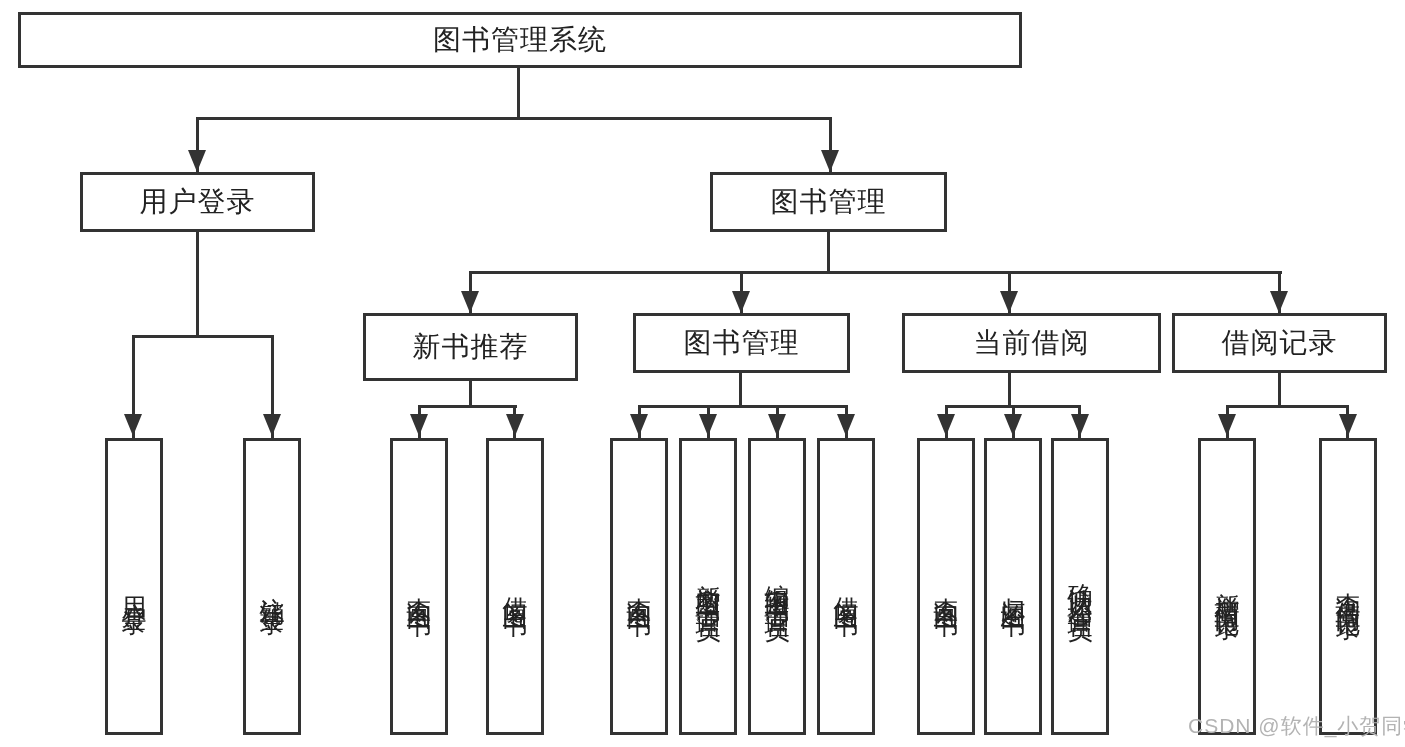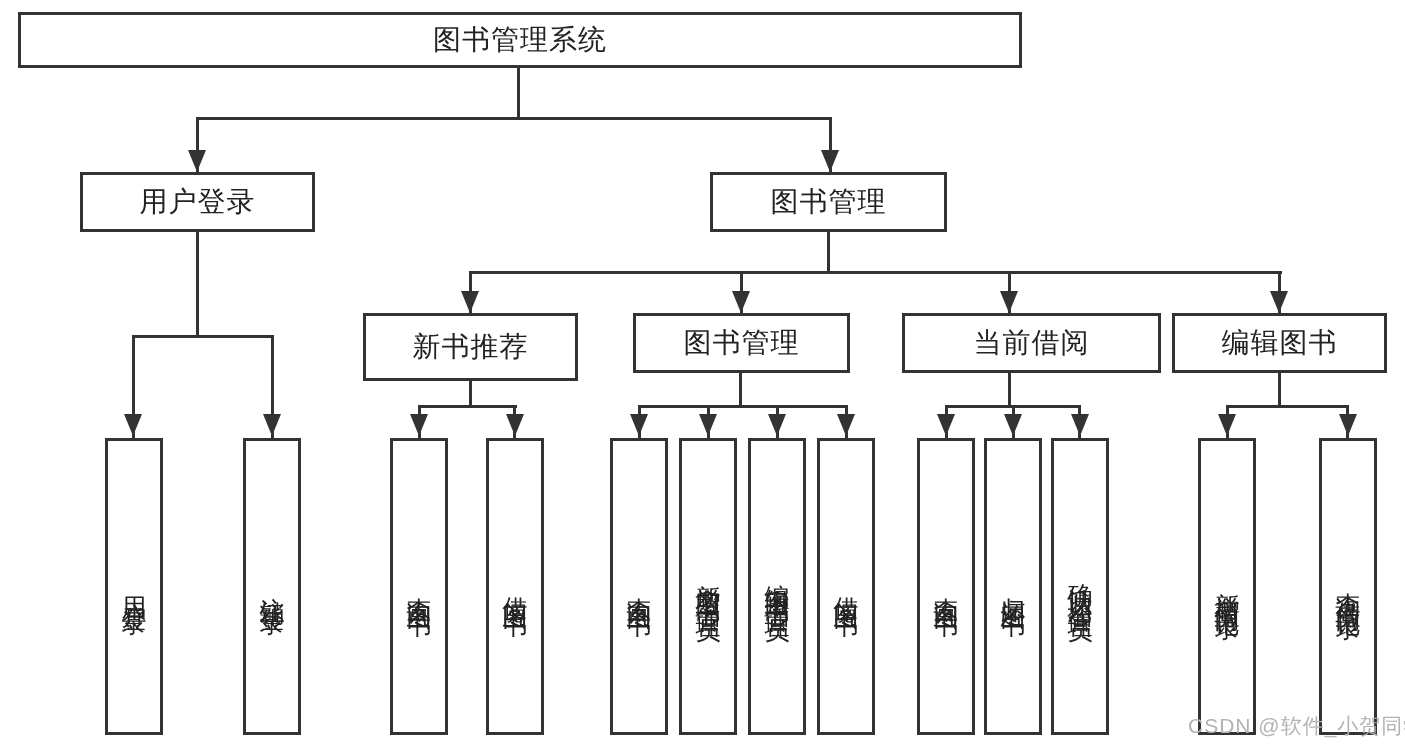--- a/index.html
+++ b/index.html
@@ -115,21 +115,21 @@
   <div class="box h" style="left:363px;top:313px;width:215px;height:68px">
     <span>新书推荐</span>
   </div>
   <div class="box h" style="left:633px;top:313px;width:217px;height:60px">
     <span>图书管理</span>
   </div>
   <div class="box h" style="left:902px;top:313px;width:259px;height:60px">
     <span>当前借阅</span>
   </div>
   <div class="box h" style="left:1172px;top:313px;width:215px;height:60px">
-    <span>编辑图书</span>
+    <span>借阅记录</span>
   </div>
 
   <div class="box v" style="left:105px;top:438px;width:58px;height:297px">
     <span>用户登录</span>
   </div>
   <div class="box v" style="left:243px;top:438px;width:58px;height:297px">
     <span>注销登录</span>
   </div>
 
   <div class="box v" style="left:390px;top:438px;width:58px;height:297px">

